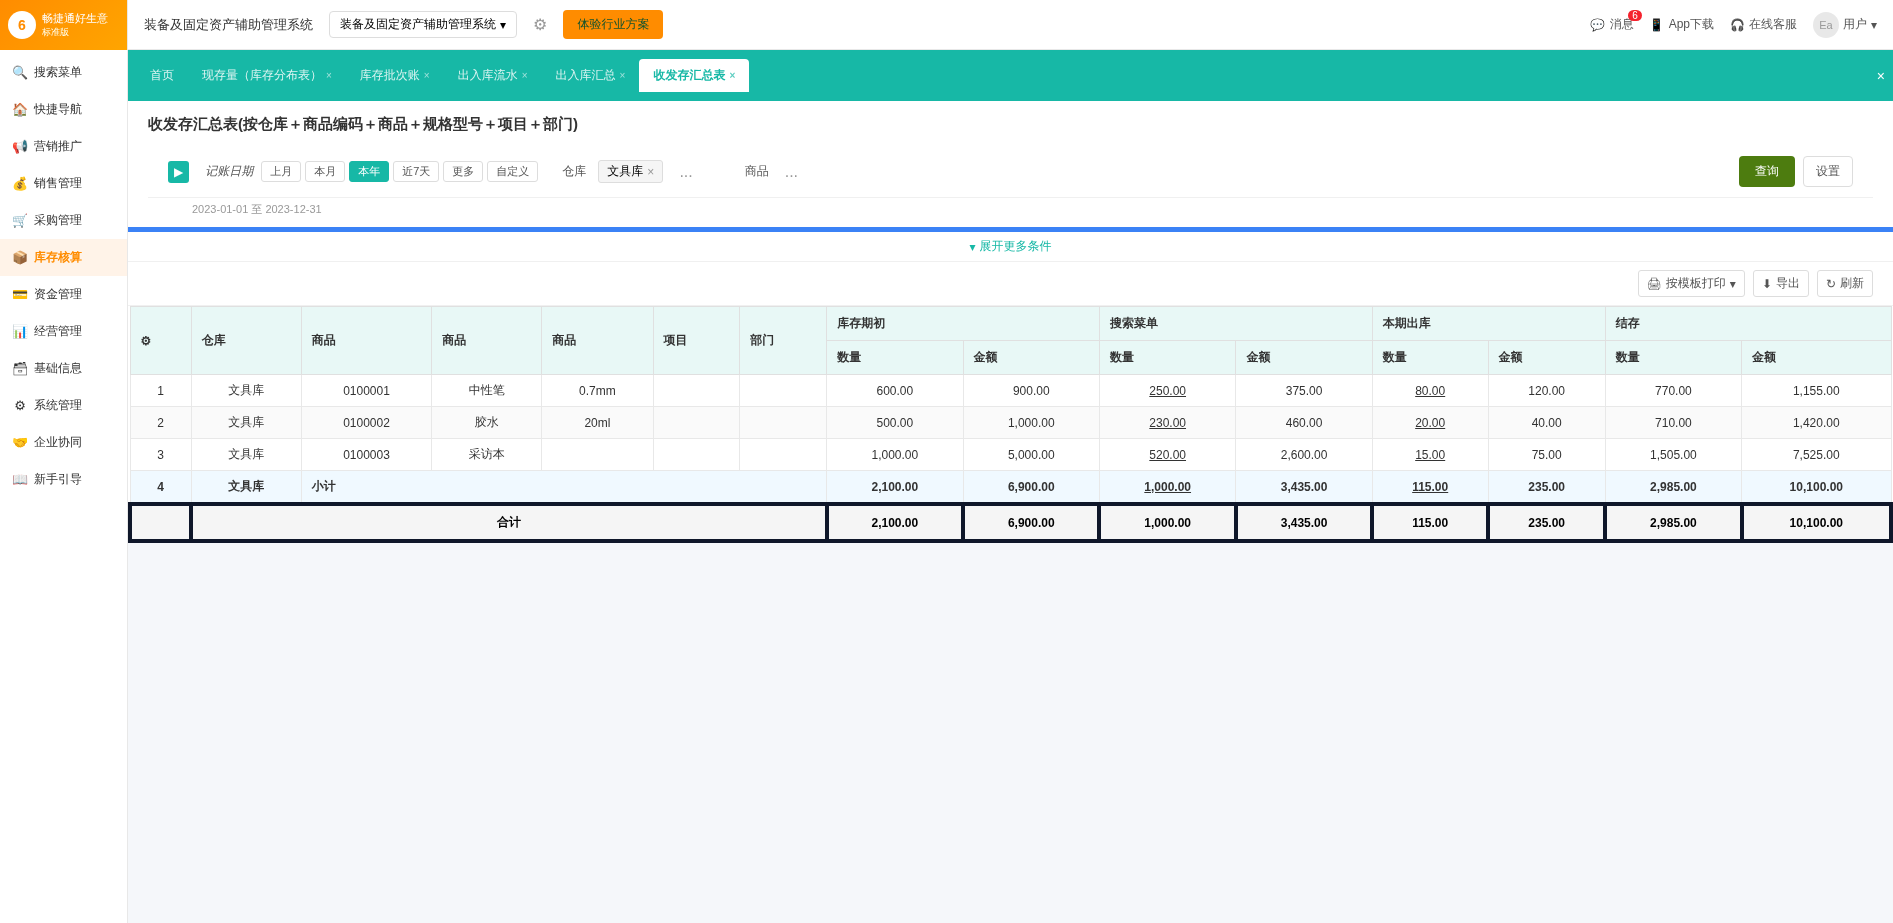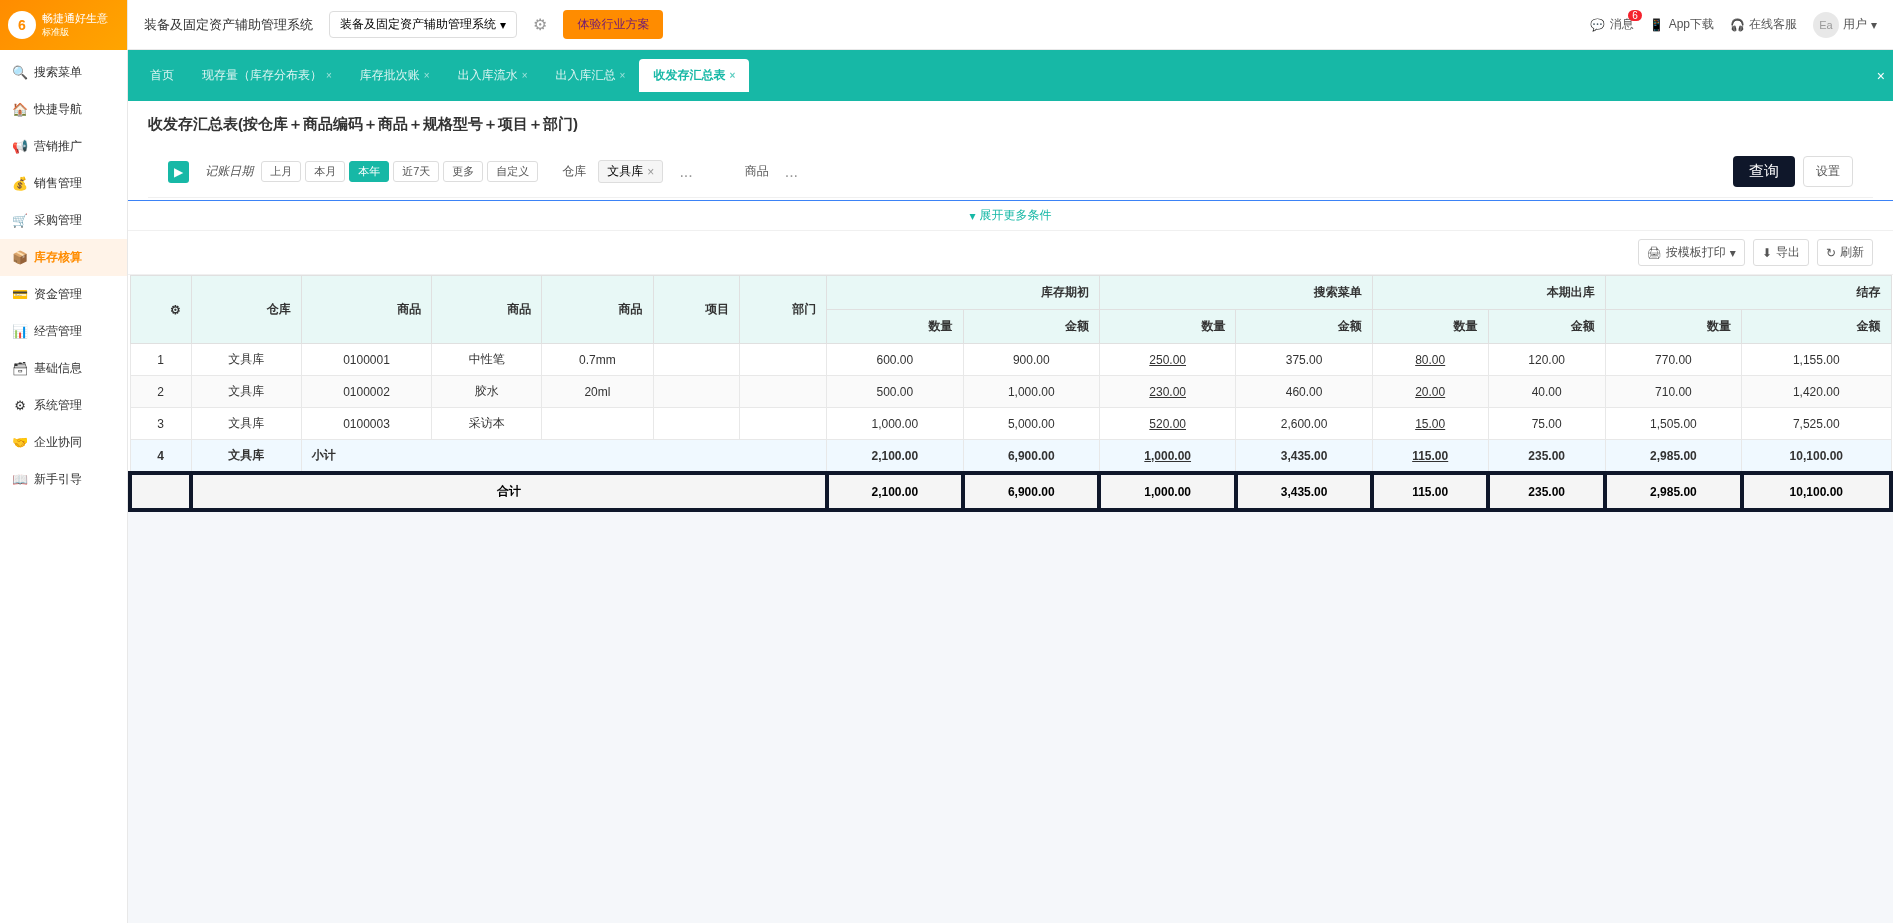--- a/index.html
+++ b/index.html
@@ -17,70 +17,70 @@
     .sidebar-item-icon { font-size: 13px; width: 16px; text-align: center; }
 
     
     .main { flex: 1; display: flex; flex-direction: column; overflow: hidden; }
 
     
     .topbar { height: 50px; background: #fff; border-bottom: 1px solid #e8e8e8; display: flex; align-items: center; justify-content: space-between; padding: 0 16px; flex-shrink: 0; }
     .topbar-left { display: flex; align-items: center; gap: 16px; }
     .system-title { font-size: 13px; color: #333; }
     .topbar-selector { border: 1px solid #ddd; border-radius: 4px; padding: 4px 10px; font-size: 12px; cursor: pointer; display: flex; align-items: center; gap: 4px; }
-    .experience-btn { background: #ff8c00; color: #701a75; border: none; border-radius: 4px; padding: 6px 14px; font-size: 12px; cursor: pointer; }
+    .experience-btn { background: #ff8c00; color: #14532d; border: none; border-radius: 4px; padding: 6px 14px; font-size: 12px; cursor: pointer; }
     .topbar-right { display: flex; align-items: center; gap: 16px; font-size: 12px; color: #555; }
     .topbar-right-item { display: flex; align-items: center; gap: 4px; cursor: pointer; position: relative; }
     .badge { background: #f5222d; color: #fff; border-radius: 8px; padding: 0 4px; font-size: 10px; position: absolute; top: -6px; right: -8px; }
     .user-avatar { width: 26px; height: 26px; background: #e8e8e8; border-radius: 50%; display: flex; align-items: center; justify-content: center; font-size: 11px; color: #999; }
 
     
     .tabs-bar { background: #17b8a6; display: flex; align-items: center; padding: 0 8px; flex-shrink: 0; height: 51px; }
     .tab { display: flex; align-items: center; gap: 4px; padding: 8px 14px; cursor: pointer; font-size: 12px; color: rgba(255,255,255,0.85); white-space: nowrap; border-radius: 4px 4px 0 0; }
     .tab.active { background: #fff; color: #17b8a6; font-weight: bold; }
     .tab-close { font-size: 10px; cursor: pointer; opacity: 0.7; }
     .tabs-bar-close { margin-left: auto; color: #fff; cursor: pointer; font-size: 14px; }
 
     
     .page-content { flex: 1; overflow-y: auto; background: #f5f7fa; padding: 0; }
     .content-wrapper { background: #fff; margin: 0; padding: 0; }
 
     
-    .page-header { padding: 14px 20px 2px; border-bottom: 1px solid #3b82f6; background: #fff; }
+    .page-header { padding: 14px 20px 10px; border-bottom: 5px solid #3b82f6; background: #fff; }
     .page-title { font-size: 15px; font-weight: bold; color: #333; margin-bottom: 12px; }
 
     
     .filter-bar { background: #fff; padding: 10px 20px; border-bottom: 1px solid #f0f0f0; display: flex; align-items: center; gap: 16px; flex-wrap: wrap; }
     .filter-group { display: flex; align-items: center; gap: 8px; }
     .filter-label { color: #555; font-size: 12px; flex-shrink: 0; font-style: italic; }
     .date-btns { display: flex; align-items: center; gap: 4px; }
     .date-btn { padding: 2px 8px; border: 1px solid #ddd; border-radius: 3px; cursor: pointer; font-size: 11px; color: #555; background: #fff; }
     .date-btn.active { background: #17b8a6; color: #fff; border-color: #17b8a6; }
     .filter-tag { display: flex; align-items: center; gap: 4px; background: #f5f5f5; border: 1px solid #ddd; border-radius: 3px; padding: 2px 8px; font-size: 12px; cursor: pointer; }
     .filter-tag .remove { color: #999; cursor: pointer; }
     .warehouse-label { color: #555; font-size: 12px; }
     .product-label { color: #555; font-size: 12px; margin-left: 40px; }
     .filter-dots { color: #999; font-size: 16px; cursor: pointer; margin-left: 4px; }
     .filter-right { margin-left: auto; display: flex; gap: 8px; }
-    .query-btn { background: #0f172a; color: #fff; border: none; border-radius: 4px; padding: 6px 16px; font-size: 15px; cursor: pointer; }
+    .query-btn { background: #4d7c0f; color: #fff; border: none; border-radius: 4px; padding: 6px 16px; font-size: 12px; cursor: pointer; }
     .set-btn { background: #fff; color: #555; border: 1px solid #ddd; border-radius: 4px; padding: 6px 12px; font-size: 12px; cursor: pointer; }
 
     
     .expand-bar { padding: 6px 20px; background: #fff; border-bottom: 1px solid #f0f0f0; display: flex; justify-content: center; }
     .expand-btn { color: #17b8a6; cursor: pointer; font-size: 12px; display: flex; align-items: center; gap: 4px; }
 
     
     .table-toolbar { background: #fff; padding: 8px 20px; border-bottom: 1px solid #f0f0f0; display: flex; align-items: center; justify-content: flex-end; gap: 8px; }
     .toolbar-btn { display: flex; align-items: center; gap: 4px; color: #555; font-size: 12px; cursor: pointer; padding: 4px 8px; border: 1px solid #ddd; border-radius: 3px; background: #fff; }
 
     
     .table-wrapper { background: #fff; overflow-x: auto; }
     table { width: 100%; border-collapse: collapse; font-size: 12px; }
     thead tr { background: #e8f8f6; }
-    thead th { padding: 8px 10px; text-align: right; color: #333; font-weight: bold; border: 1px solid #e0e0e0; white-space: nowrap; }
+    thead th { padding: 8px 10px; text-align: left; color: #333; font-weight: bold; border: 1px solid #e0e0e0; white-space: nowrap; }
     tbody tr { background: #fff; }
     tbody tr:nth-child(even) { background: #fafafa; }
     tbody td { padding: 7px 10px; text-align: center; color: #333; border: 1px solid #e8e8e8; white-space: nowrap; }
     .subtotal-row { background: #f0f9ff !important; font-weight: bold; }
     .subtotal-row td { color: #333; }
     tfoot tr { background: #f5f5f5; }
     tfoot td { padding: 8px 10px; font-weight: bold; border: 4px solid #0f172a; text-align: center; }
     .underline { text-decoration: underline; cursor: pointer; color: #333; }
 
     .settings-icon-cell { background: #e8f8f6; }
@@ -237,20 +237,23 @@
               <span class="remove">×</span>
             </div>
             <span class="filter-dots">...</span>
             <span class="product-label">商品</span>
             <span class="filter-dots">...</span>
           </div>
           <div class="filter-right">
             <button class="query-btn">查询</button>
             <button class="set-btn">设置</button>
           </div>
+        </div>
+        <div style="margin-top:4px;margin-left:44px;">
+          <span style="font-size:11px;color:#999;">2023-01-01 至 2023-12-31</span>
         </div>
       </div>
 
       <div class="expand-bar">
         <span class="expand-btn">
           <span>▾</span>
           <span>展开更多条件</span>
         </span>
       </div>
 

